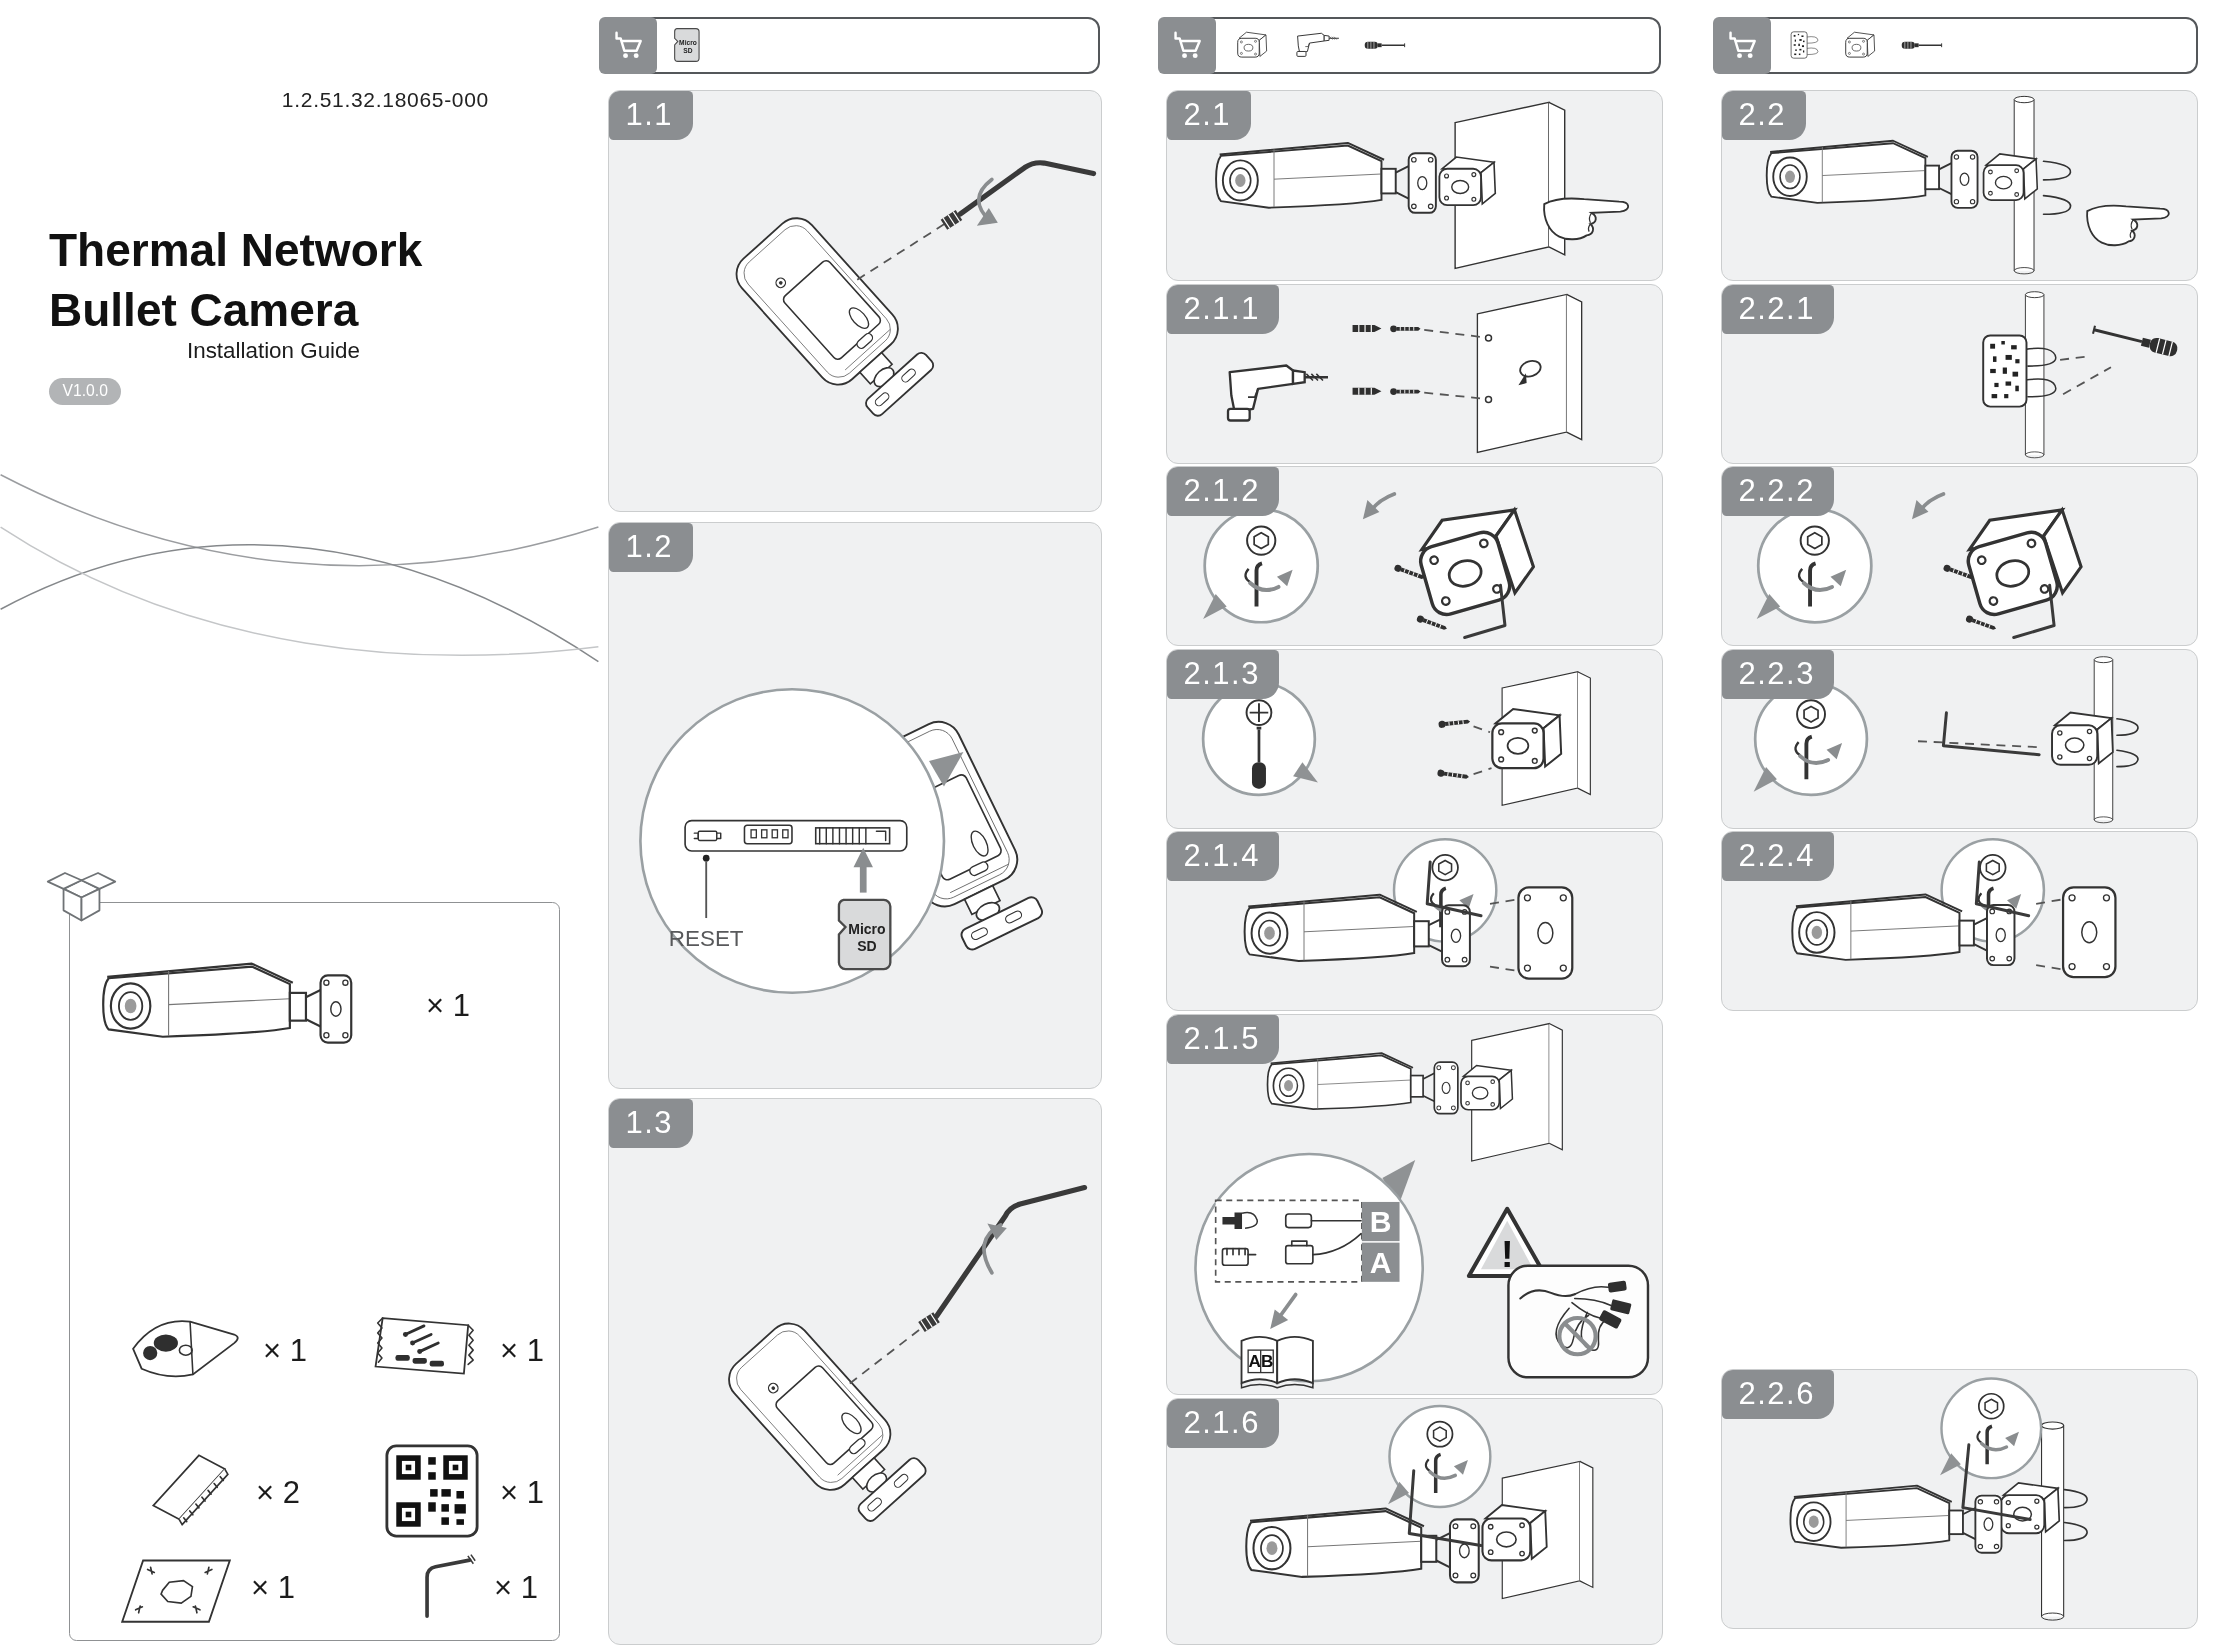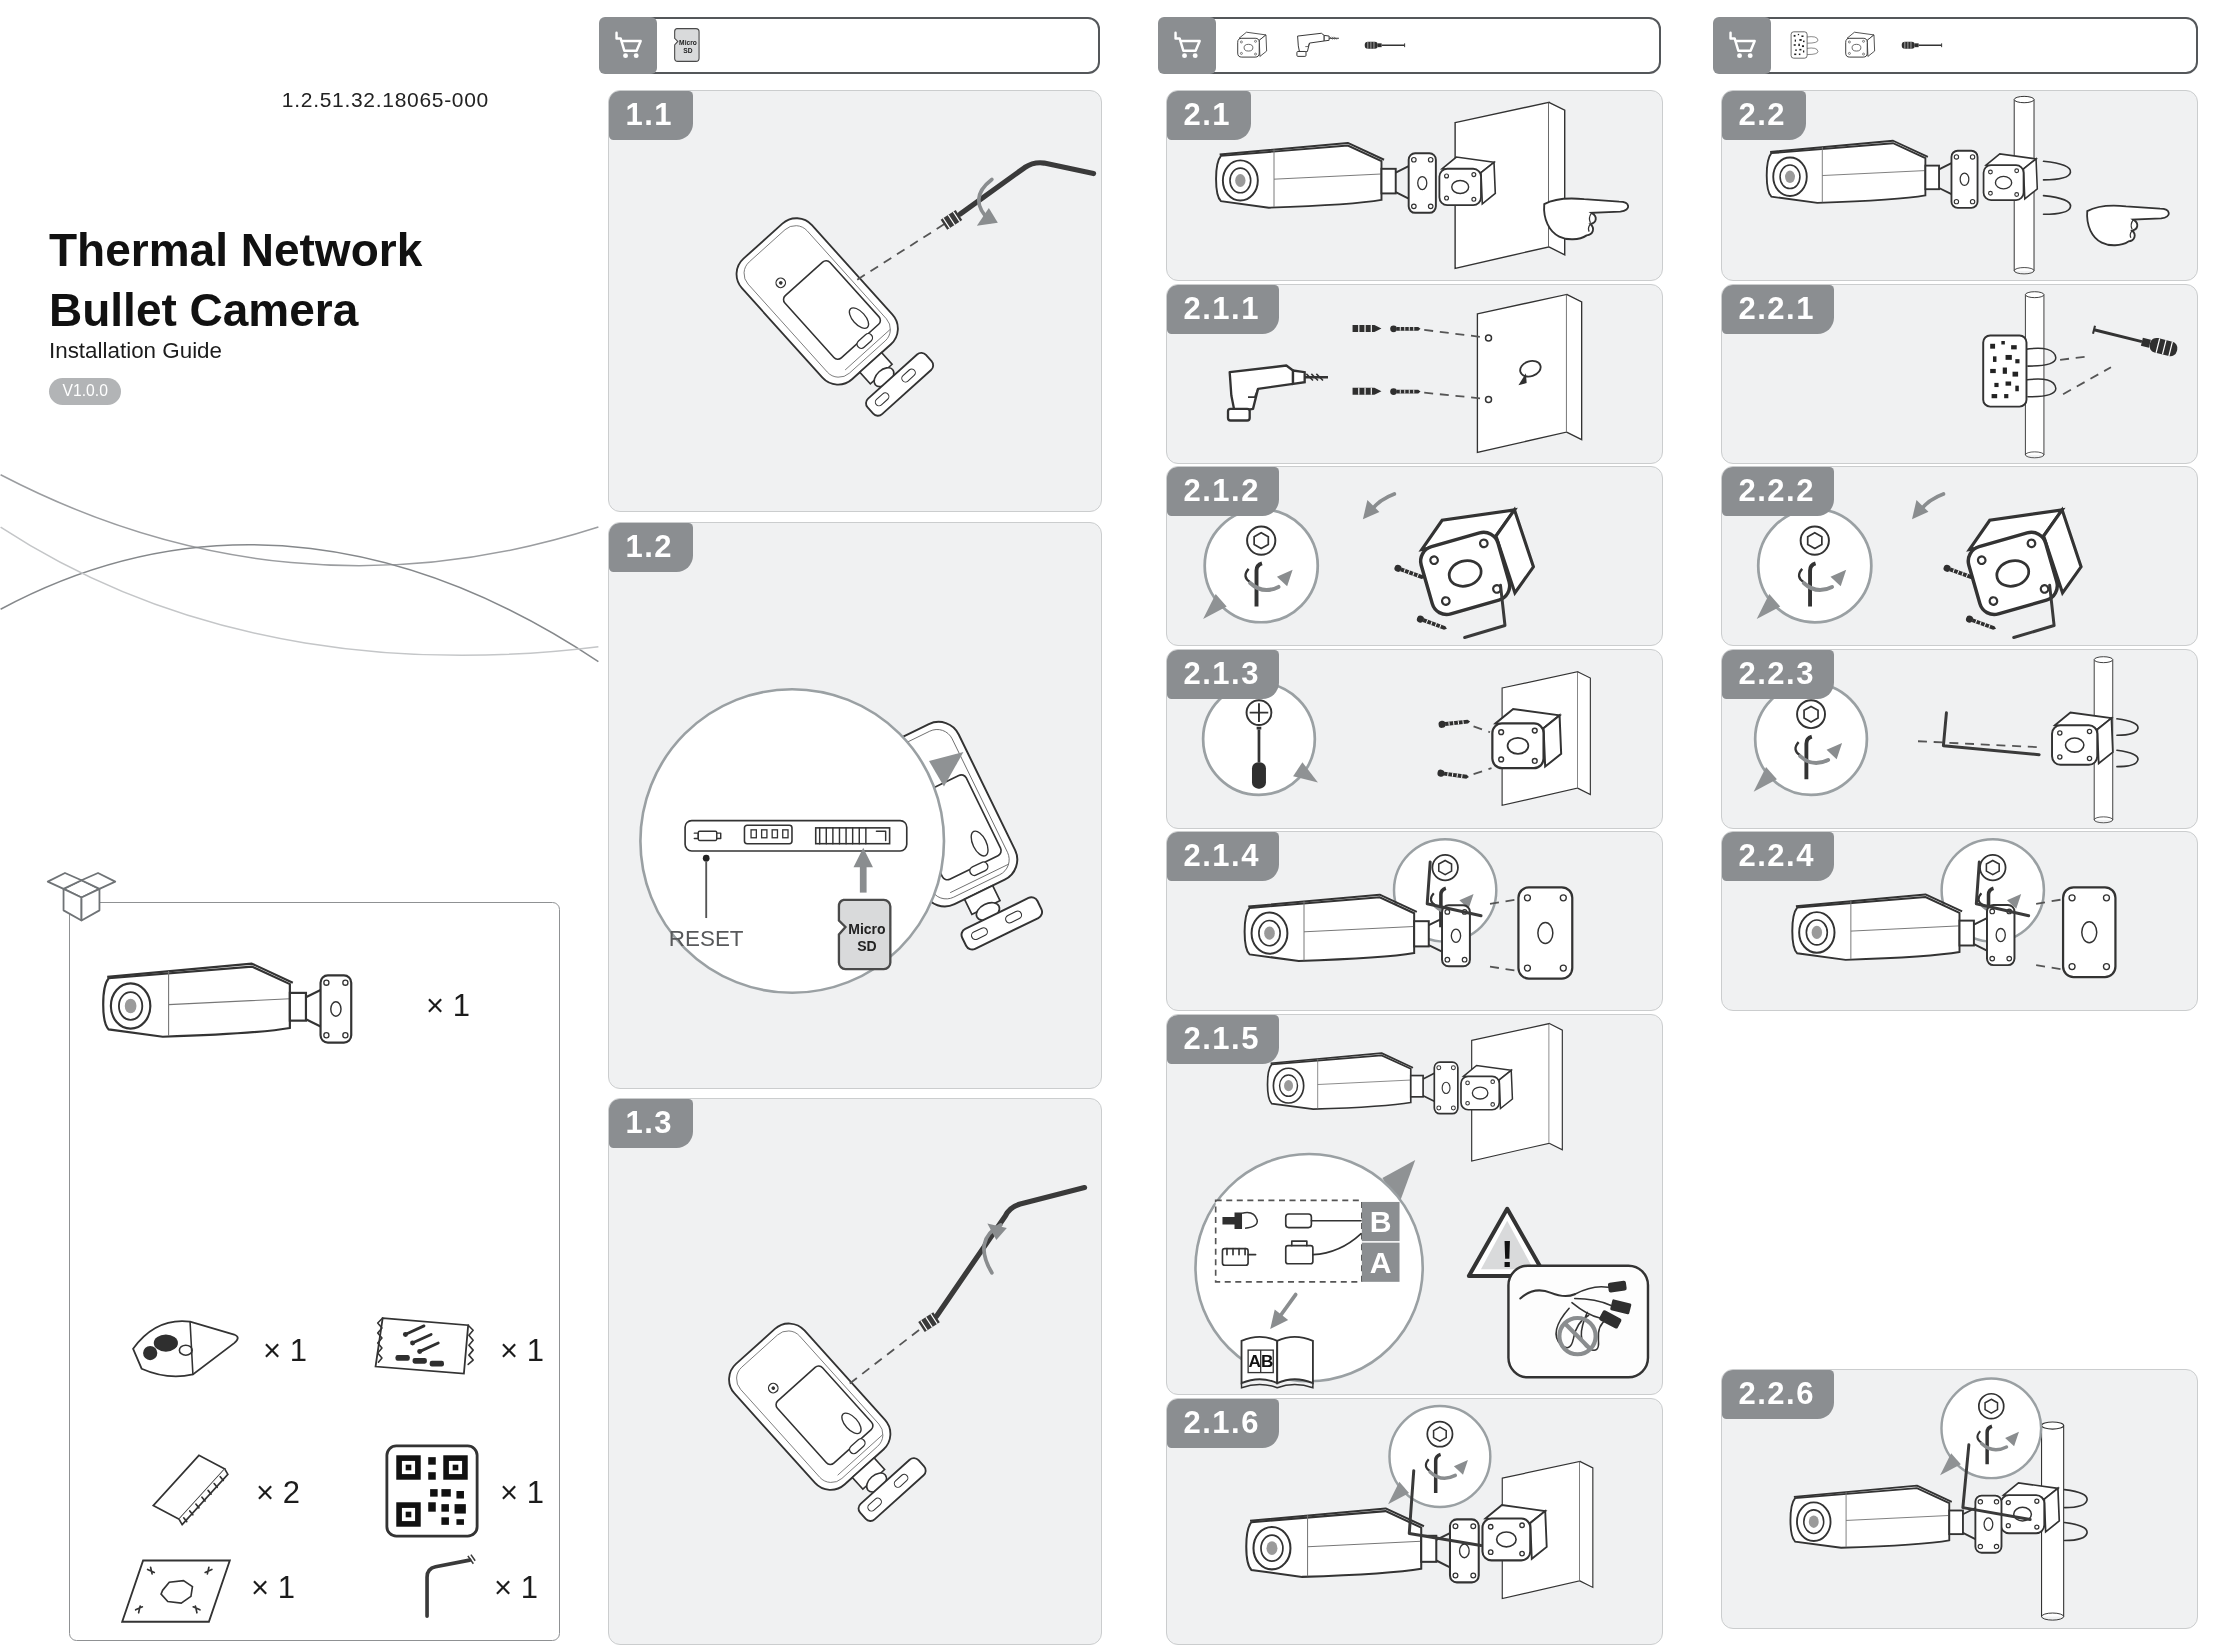--- a/index.html
+++ b/index.html
@@ -1,27 +1,27 @@
 <!DOCTYPE html>
 <html style="font-size:12px"><head>
 <meta charset="utf-8">
 <style>
   html,body{margin:0;padding:0;background:#fff}
   #page{position:relative;width:2239px;height:1651px;background:#fff;font-family:"Liberation Sans",sans-serif;overflow:hidden}
   .abs{position:absolute}
   .panel{position:absolute;background:#f0f1f2;border:1.5px solid #cbcdce;border-radius:12px;overflow:hidden}
-  .badge{position:absolute;top:0;left:0;background:#8b8e91;color:#fff;font-weight:700;font-size:31px;line-height:1;padding:7.5px 19.5px 10.5px 16.5px;border-radius:9px 4.5px 16.5px 4.5px;letter-spacing:1.5px;z-index:3}
+  .badge{position:absolute;top:0;left:0;background:#8b8e91;color:#fff;font-weight:400;font-size:31px;line-height:1;padding:7.5px 19.5px 10.5px 16.5px;border-radius:9px 4.5px 16.5px 4.5px;letter-spacing:1.5px;z-index:3}
   .hdrbar{position:absolute;top:16.5px;height:57px;background:#fff;border:2.2px solid #54575a;border-radius:12px;box-sizing:border-box;z-index:1}
   .cartsq{position:absolute;top:16.5px;width:58px;height:57px;background:#8b8e91;border-radius:6px;display:flex;align-items:center;justify-content:center;z-index:2}
   .hdricons{position:absolute;top:16.5px;height:57px;display:flex;align-items:center;gap:22.4px;z-index:2}
   .scene{position:absolute;left:0;top:0;width:100%;height:100%}
   .count{position:absolute;font-size:31px;color:#1c1c1c;white-space:nowrap}
   .doc-number{position:absolute;left:59px;top:88px;width:430px;text-align:right;font-size:21px;color:#222;letter-spacing:0.7px}
   .main-title{position:absolute;left:49px;top:221px;width:449px;text-align:left;font-size:46px;line-height:1.3;font-weight:700;color:#111}
-  .subtitle{position:absolute;left:49px;top:338px;width:449px;text-align:left;font-size:22.4px;color:#1c1c1c}
+  .subtitle{position:absolute;left:49px;top:338px;width:449px;text-align:center;font-size:22.4px;color:#1c1c1c}
   .verwrap{position:absolute;left:49px;top:378px;width:449px;}
   .verpill{display:inline-block;background:#b2b4b6;color:#fff;font-size:15.7px;padding:3.7px 13.5px 5.2px;border-radius:747px}
   .packbox{position:absolute;left:69px;top:902px;width:489px;height:737px;background:#fff;border:1.5px solid #8f9193;border-radius:7.5px}
   
   .ln{fill:none;stroke:#333;stroke-width:3;stroke-linecap:round;stroke-linejoin:round}
   .ln2{fill:none;stroke:#333;stroke-width:2.2;stroke-linecap:round;stroke-linejoin:round}
   .wr{fill:none;stroke:#3a3a3a;stroke-width:7;stroke-linecap:round;stroke-linejoin:round}
   .wr2{fill:none;stroke:#3a3a3a;stroke-width:4;stroke-linecap:round;stroke-linejoin:round}
   .dsh{fill:none;stroke:#555;stroke-width:2.4;stroke-dasharray:12 9}
   .garr{fill:none;stroke:#8a8d8f;stroke-width:5;stroke-linecap:round}

